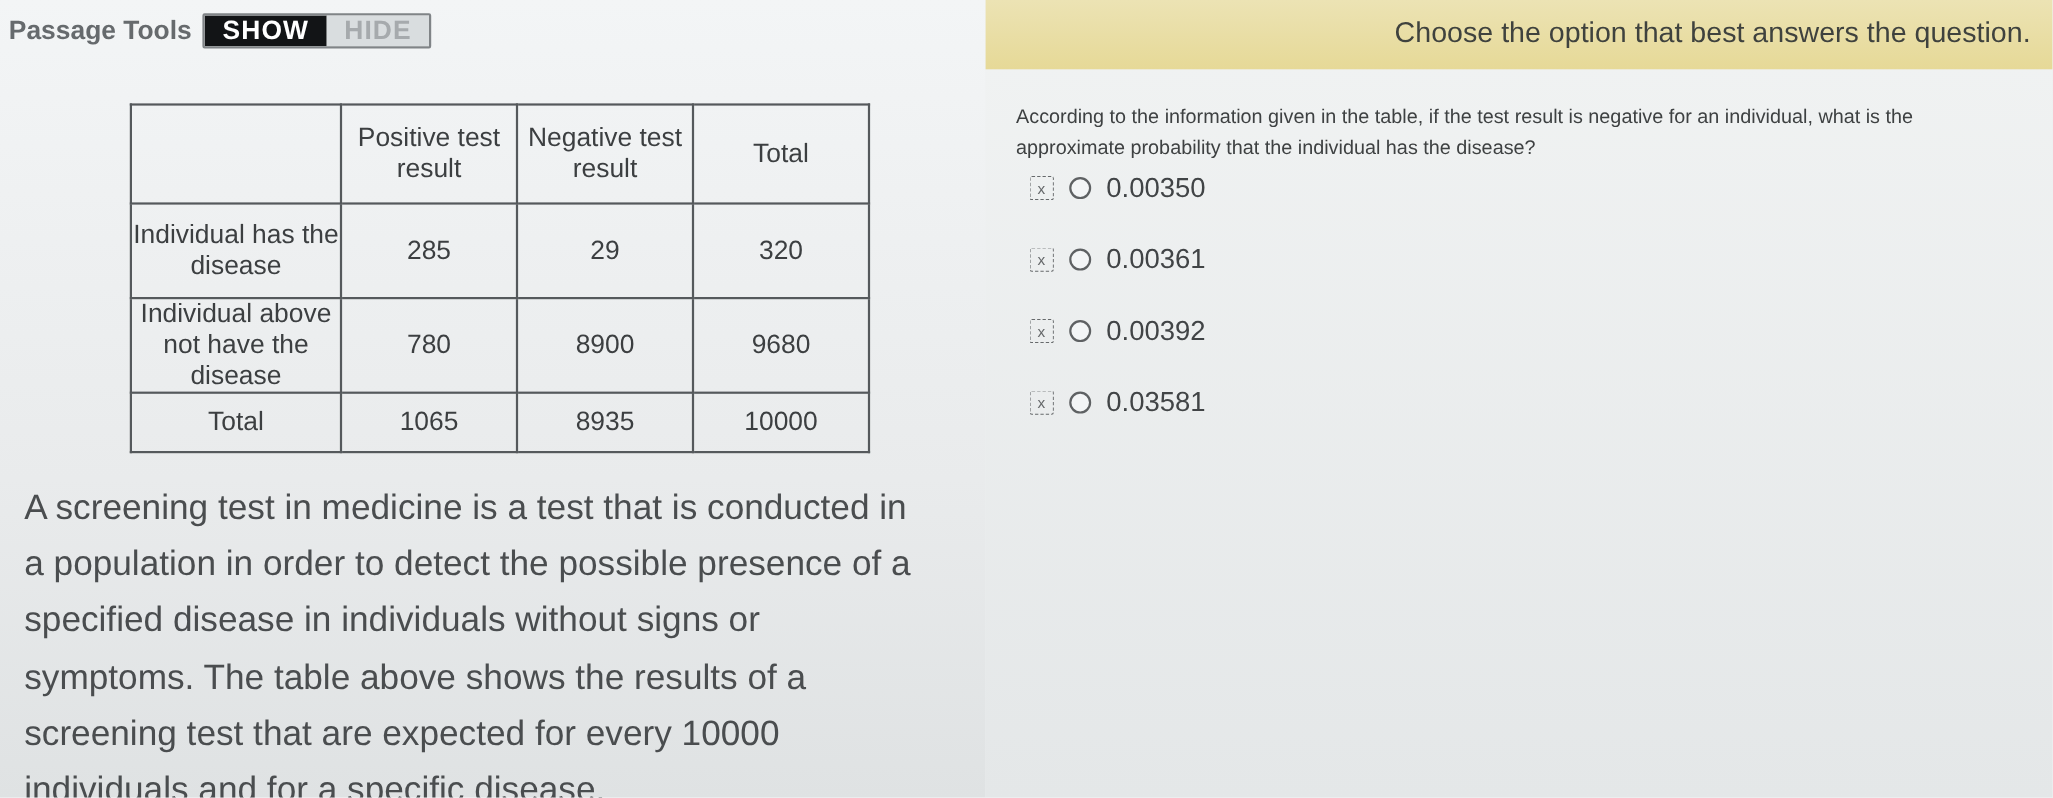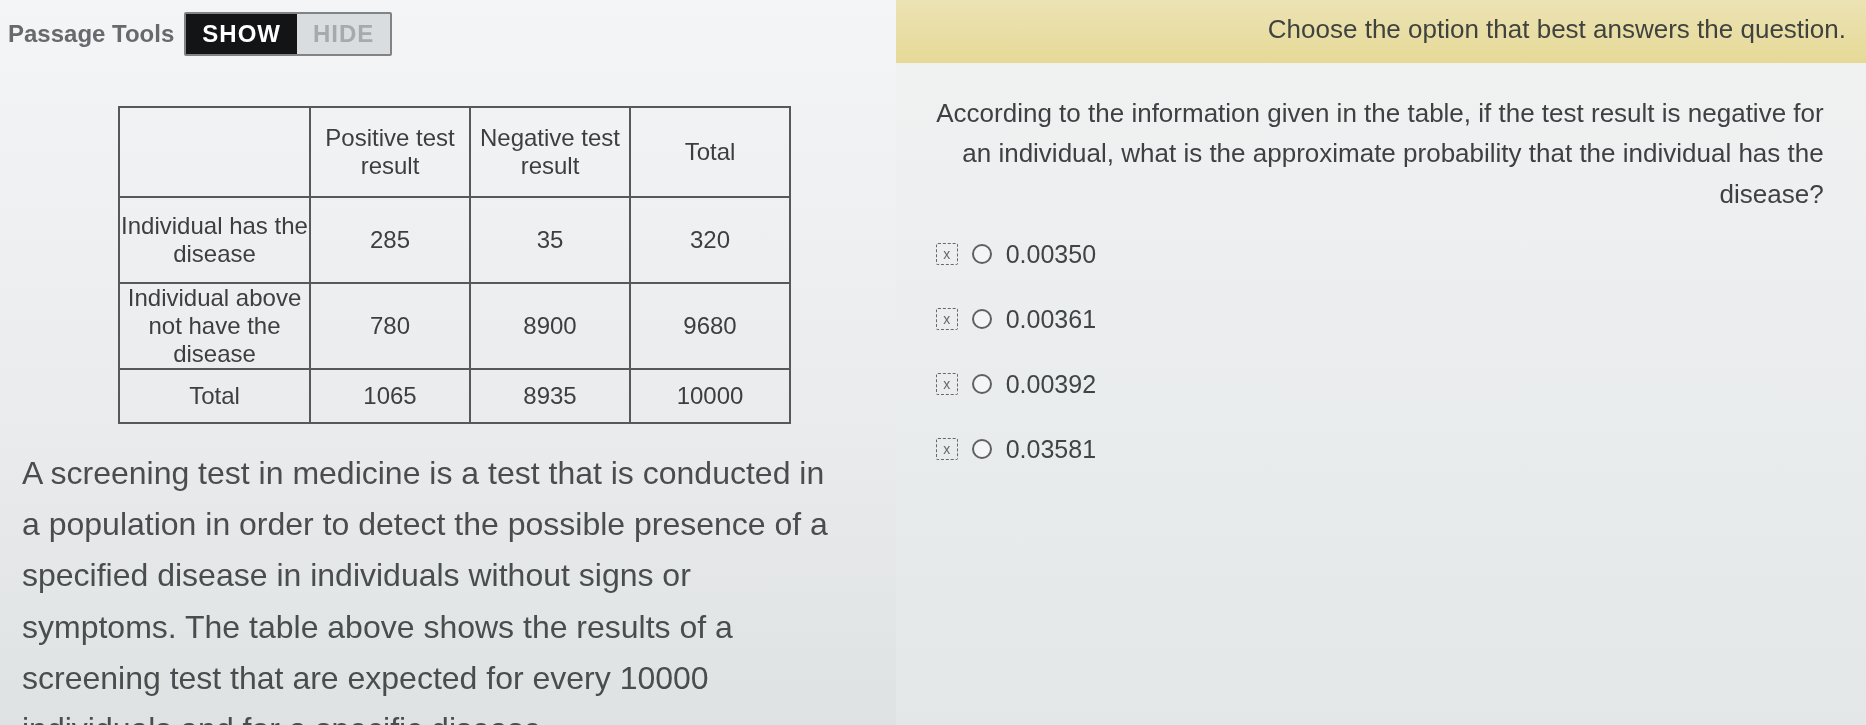--- a/index.html
+++ b/index.html
@@ -24,21 +24,21 @@
     align-items:center;
     gap:10px;
     margin-bottom:50px;
   }
   .pt-label { font-size:24px; color:#666a6d; font-weight:700; }
   .toggle {
     display:flex;
     border:2px solid #808487;
     border-radius:2px;
     overflow:hidden;
-    height:44px;
+    height:32px;
   }
   .toggle span {
     display:flex; align-items:center; justify-content:center;
     padding:0 16px;
     font-size:24px;
     font-weight:600;
     letter-spacing:1px;
   }
   .toggle .show { background:#121416; color:#fff; }
   .toggle .hide { background:#d9dddf; color:#a6aaad; }
@@ -83,26 +83,25 @@
   .instruction-banner {
     background:#eadfa9;
     background:linear-gradient(180deg,#ece3b4 0%, #e6d997 100%);
     color:#3f423e;
     font-size:26px;
     padding:14px 20px 18px 20px;
     margin:-14px -20px 30px -20px;
     text-align:right;
   }
   .question-text {
-    font-size:26px;
+    font-size:18px;
     line-height:1.55;
     color:#3e4142;
-    margin:0 0 26px 8px;
+    margin:0 0 8px 8px;
     max-width:900px;
-    text-align:right;
   }
   .options { margin-left:20px; }
   .option-row {
     display:flex;
     align-items:center;
     gap:14px;
     margin-bottom:36px;
     font-size:25px;
     color:#414446;
   }
@@ -135,21 +134,21 @@
     <tbody>
         <tr>
       <th class="rowhead"></th>
       <th>Positive test result</th>
       <th>Negative test result</th>
       <th>Total</th>
     </tr>
     <tr>
       <td class="rowhead">Individual has the disease</td>
       <td>285</td>
-      <td>35</td>
+      <td>29</td>
       <td>320</td>
     </tr>
     <tr>
       <td class="rowhead">Individual above not have the disease</td>
       <td>780</td>
       <td>8900</td>
       <td>9680</td>
     </tr>
     <tr class="total">
       <td class="rowhead">Total</td>

